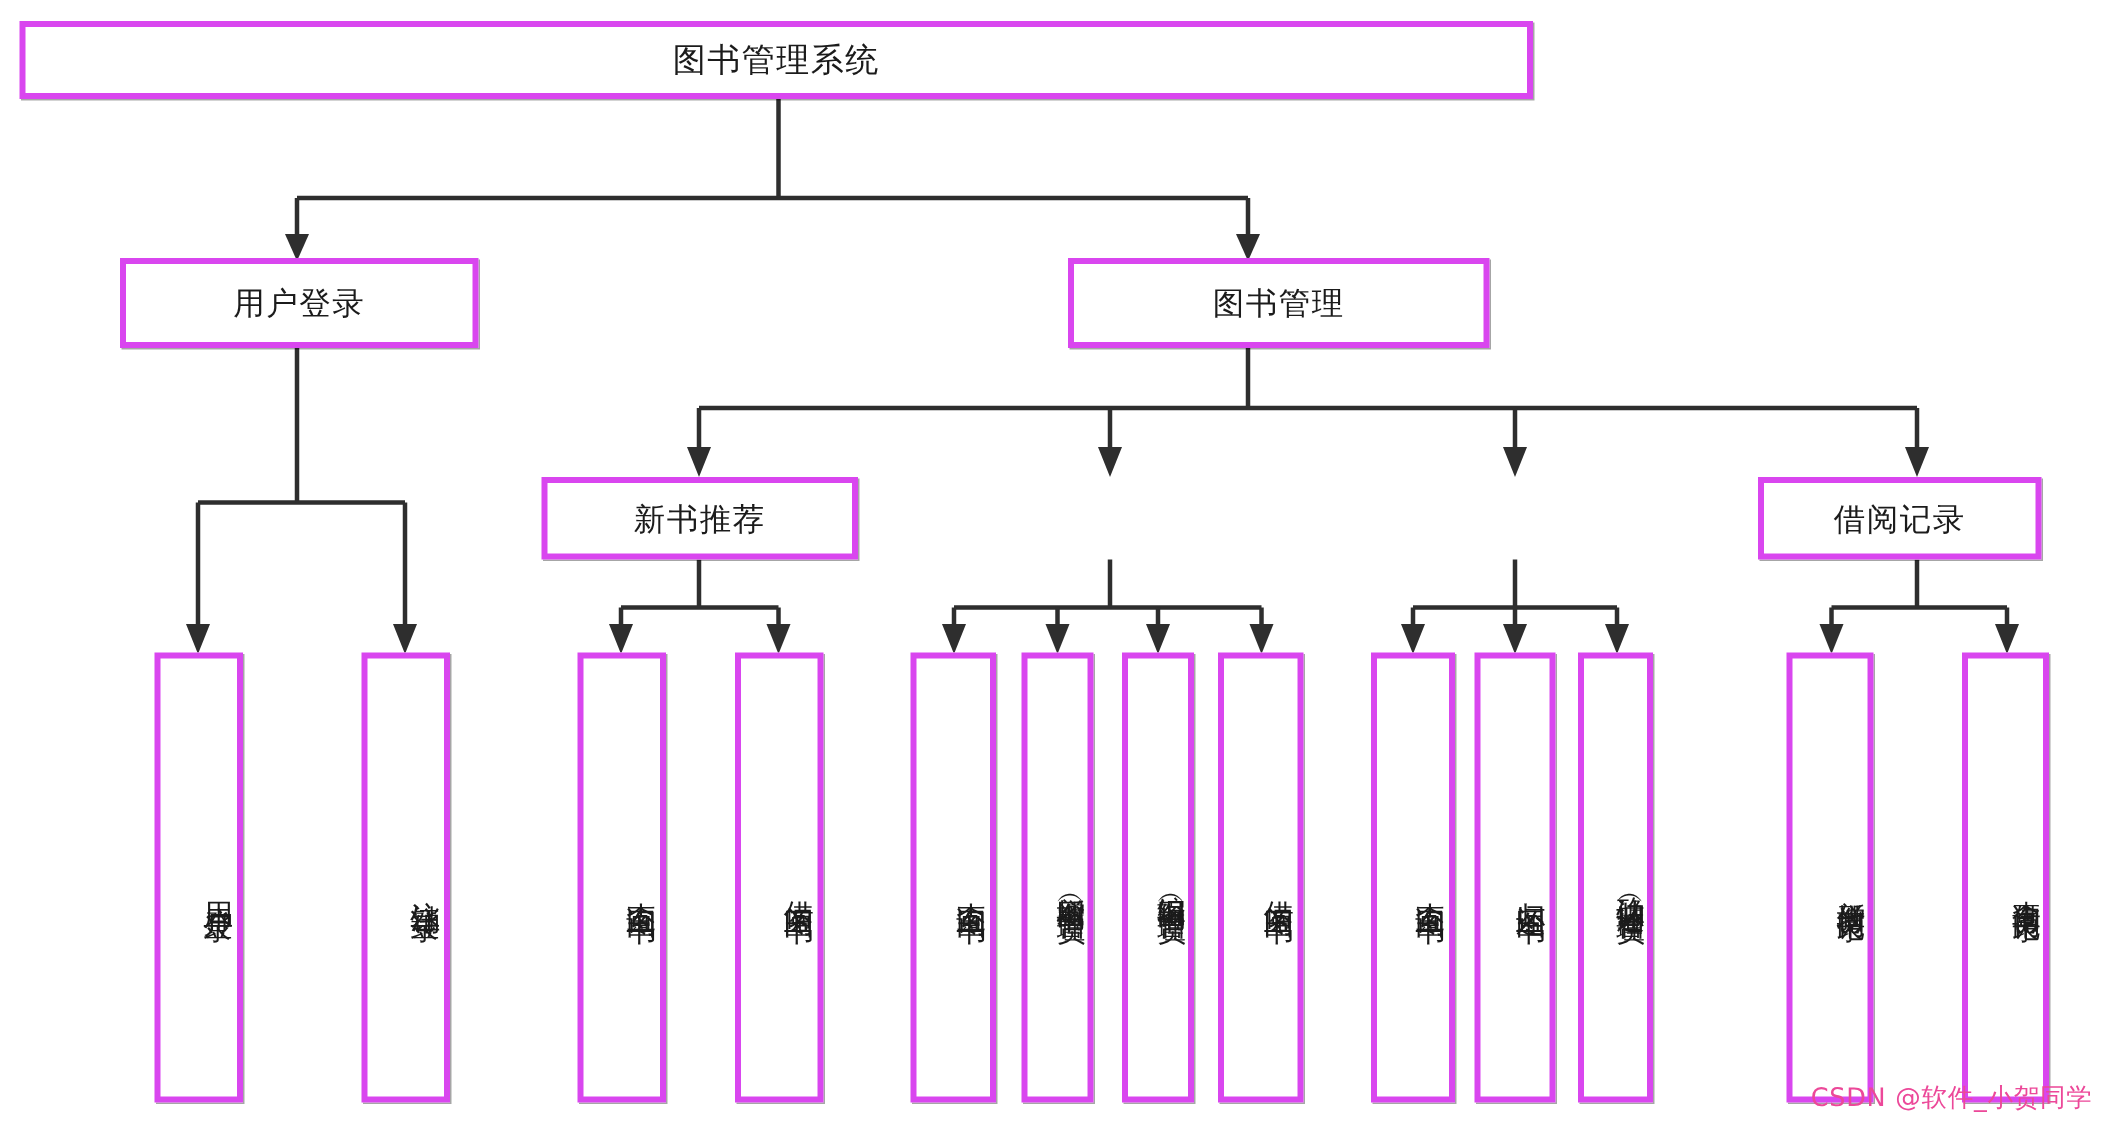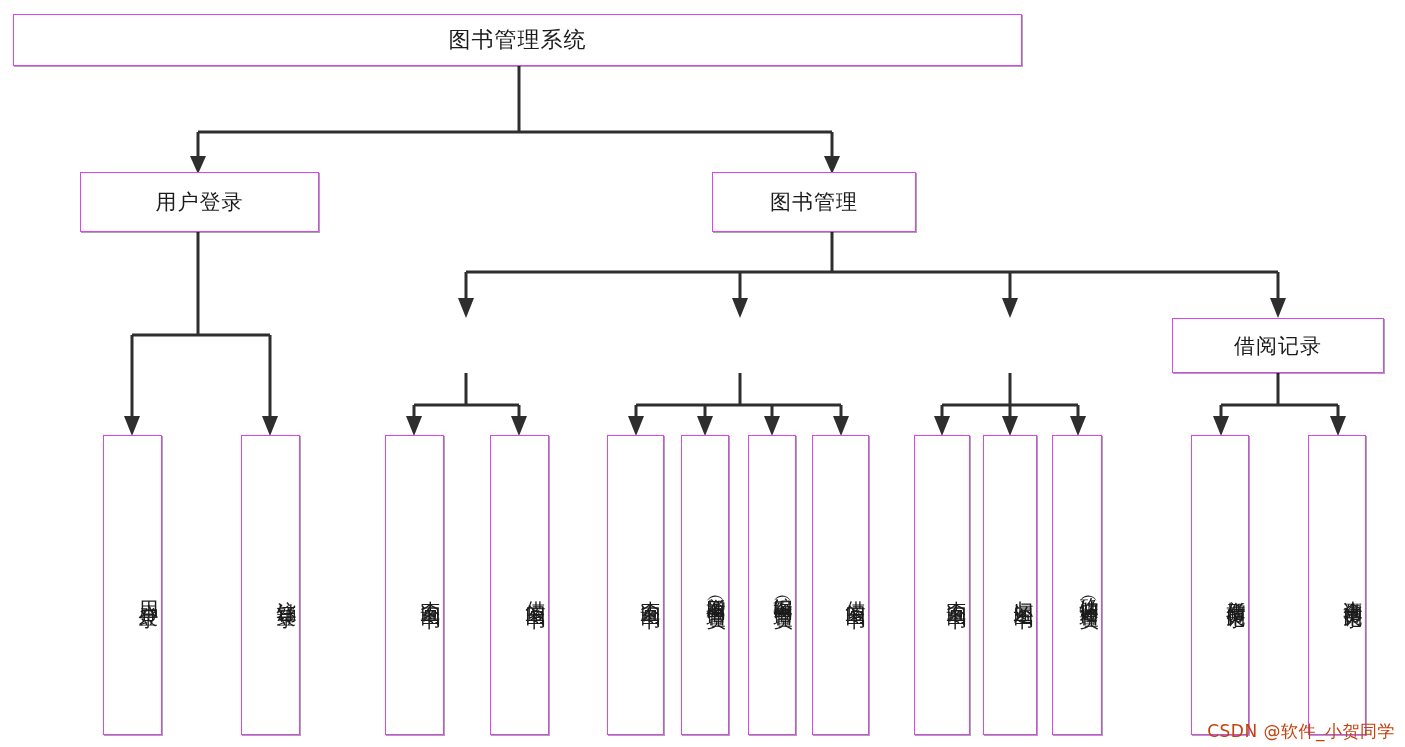--- a/index.html
+++ b/index.html
@@ -10,21 +10,21 @@
     overflow:hidden;
     position:relative;
   }
   #canvas{position:absolute;left:0;top:0;width:1405px;height:747px;}
 
   
   .node{
     position:absolute;
     box-sizing:border-box;
     background:#ffffff;
-    border:1px solid #d946ef;
+    border:4px solid #d946ef;
     box-shadow:1px 1px 0 rgba(0,0,0,.35);
     display:flex;
     align-items:center;
     justify-content:center;
     color:#1b1b1b;
   }
   .node.horiz{font-size:21px;letter-spacing:1px;}
   .node.root{font-size:22px;letter-spacing:1px;}
 
   
@@ -49,21 +49,21 @@
   
   #wires{position:absolute;left:0;top:0;width:1405px;height:747px;pointer-events:none;}
   #wires line,#wires path{stroke:#2e2e2e;stroke-width:3;fill:none;}
   #wires polygon{fill:#2e2e2e;}
 
   
   #watermark{
     position:absolute;
     right:10px;bottom:4px;
     font-size:17px;
-    color:#c2410c;
+    color:#ec4899;
     letter-spacing:.5px;
     white-space:nowrap;
     user-select:none;
   }
 </style>
 </head>
 <body>
 
 <div id="canvas">
 
@@ -132,28 +132,31 @@
   </svg>
 
   <div class="node root" style="left:13px;top:14px;width:1009px;height:52px;">
     <span>图书管理系统</span>
   </div>
 
   <div class="node horiz" style="left:80px;top:172px;width:239px;height:60px;">
     <span>用户登录</span>
   </div>
 
-  <div class="node horiz" style="left:712px;top:172px;width:204px;height:60px;">
+  <div class="node horiz" style="left:712px;top:172px;width:281px;height:60px;">
     <span>图书管理</span>
   </div>
 
-
-
-
-  <div class="node horiz" style="left:1172px;top:318px;width:212px;height:55px;">
+  <div class="node horiz" style="left:361px;top:318px;width:211px;height:55px;">
+    <span>新书推荐</span>
+  </div>
+
+
+
+  <div class="node horiz" style="left:1172px;top:318px;width:189px;height:55px;">
     <span>借阅记录</span>
   </div>
 
   <div class="node vert" style="left:103px;top:435px;width:59px;height:300px;">
     <span class="vtext">用户登录</span>
   </div>
 
   <div class="node vert" style="left:241px;top:435px;width:59px;height:300px;">
     <span class="vtext">注销登录</span>
   </div>

